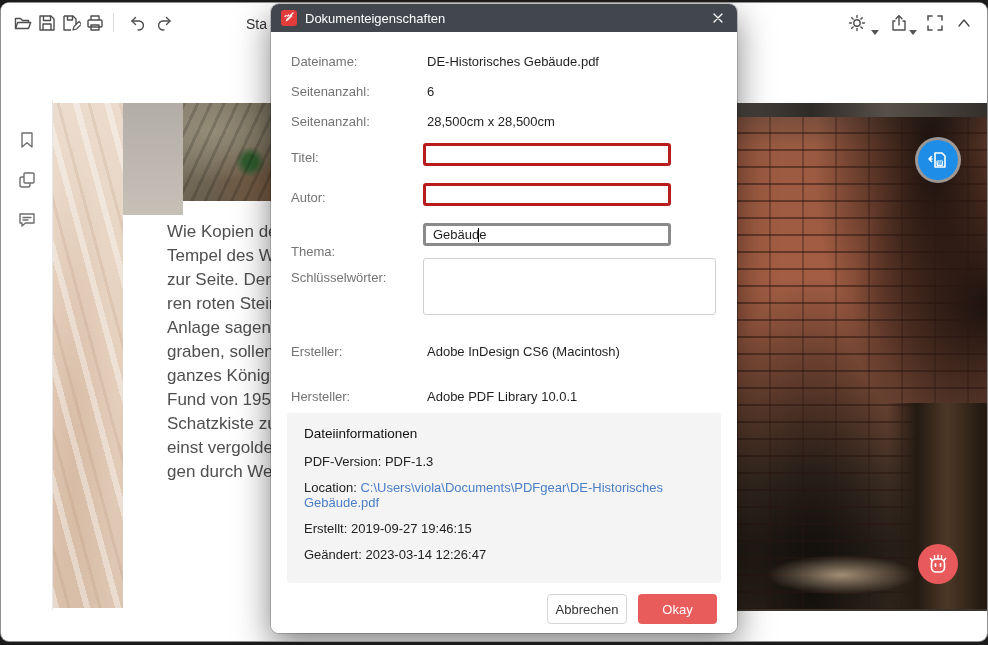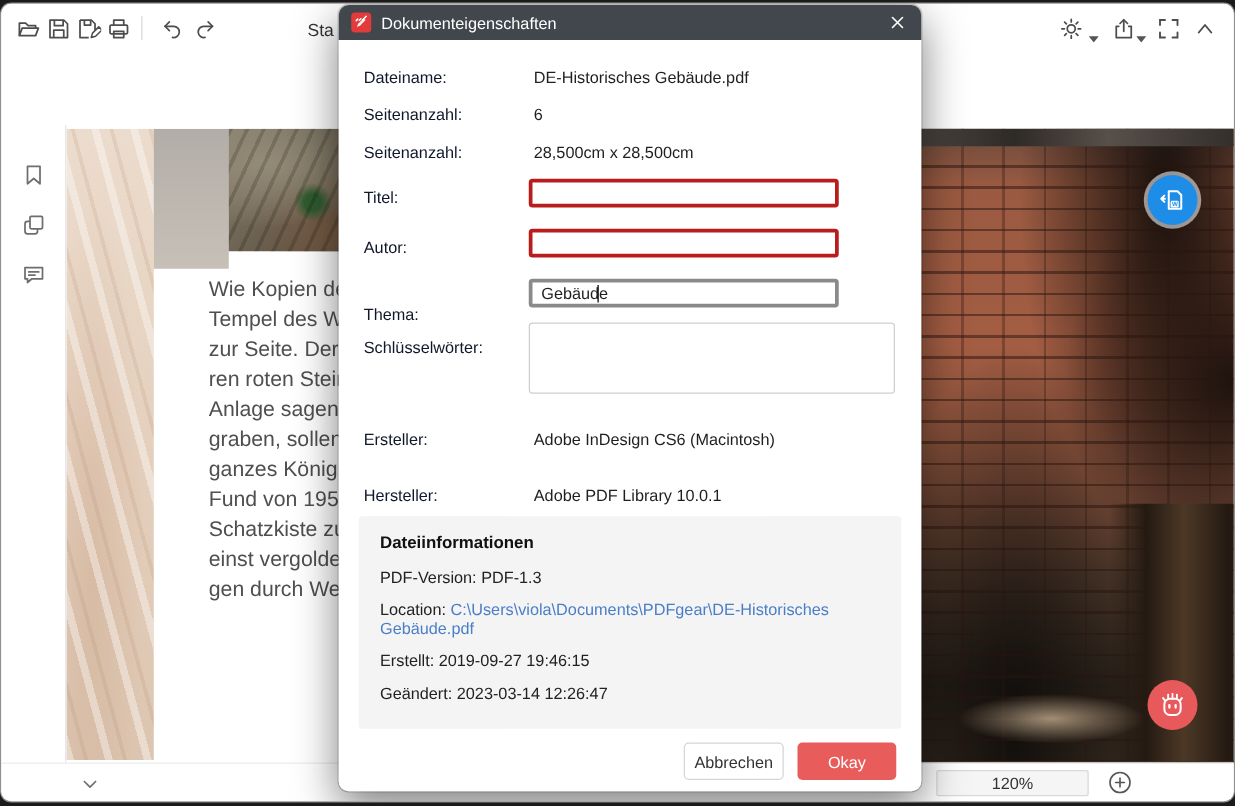--- a/index.html
+++ b/index.html
@@ -84,32 +84,32 @@
             background:#fff; }
   .dlg-titlebar { position:absolute; top:0; left:0; width:100%; height:28px; background:#42474d;
                   border-radius:8px 8px 0 0; display:flex; align-items:center; padding:0 10px; }
   .dlg-logo { width:16px; height:16px; border-radius:3px; background:#e23b3b; margin-right:8px; flex:0 0 auto;
               display:flex; align-items:center; justify-content:center; }
   .dlg-logo svg { width:12px; height:12px; }
   .dlg-title { font-size:13px; color:#fff; }
   .dlg-close { margin-left:auto; width:18px; height:18px; color:#fff; cursor:pointer; }
   .dlg-close svg { width:100%; height:100%; }
   .dlg-body { position:absolute; top:28px; left:0; right:0; bottom:0; background:#fff; border-radius:0 0 8px 8px; }
-  .flabel { position:absolute; left:20px; font-size:13px; color:#0f172a; }
+  .flabel { position:absolute; left:20px; font-size:13px; color:#737373; }
   .fvalue { position:absolute; left:156px; font-size:13px; color:#1f1f1f; }
   .finput { position:absolute; left:152px; width:248px; height:23px; border:3px solid #b91c1c; border-radius:3px;
             font-family:"Liberation Sans", sans-serif; font-size:13px; color:#1f1f1f; padding:0 7px; outline:none; }
   .finput.focused { border-color:#8a8a8a; }
   .ftextarea { position:absolute; left:152px; width:293px; height:57px; border:1px solid #cfcfcf; border-radius:3px;
                font-family:"Liberation Sans", sans-serif; font-size:13px; padding:4px 7px; resize:none; outline:none; }
   .text-caret { position:absolute; width:1px; height:14px; background:#000; }
 
   .infobox { position:absolute; left:16px; top:381px; width:434px; height:170px; background:#f4f4f5;
              border-radius:3px; padding:13px 17px; }
-  .infobox .ib-title { font-size:13.5px; font-weight:bold; color:#111; margin-bottom:13px; }
+  .infobox .ib-title { font-size:13.5px; font-weight:normal; color:#111; margin-bottom:13px; }
   .infobox .ib-line { font-size:13px; color:#222; margin-bottom:11px; }
   .infobox .ib-line .lbl { color:#222; }
   .infobox .ib-line .val-link { color:#4a7ec7; }
 
   .dlg-btn { position:absolute; top:562px; height:30px; border-radius:4px; font-family:"Liberation Sans", sans-serif;
              font-size:13px; cursor:pointer;text-align:center; }
   .btn-cancel { left:276px; width:80px; background:#fff; border:1px solid #d5d5d5; color:#333; }
   .btn-ok { left:367px; width:79px; background:#e85c5c; border:none; color:#fff; }
 </style>
 </head>
@@ -257,34 +257,20 @@
       <path d="M7 9.5l-1.5-2M19 9.5l1.5-2"></path>
       <path d="M9.5 8V5.5M13 8V5M16.5 8V5.5" stroke-width="1.4"></path>
       <circle cx="9.5" cy="4.8" r="0.8" fill="#fff" stroke="none"></circle>
         <circle cx="13" cy="4.2" r="0.8" fill="#fff" stroke="none"></circle>
         <circle cx="16.5" cy="4.8" r="0.8" fill="#fff" stroke="none"></circle>
       <rect x="6.5" y="8" width="13" height="13" rx="4.5"></rect>
       <path d="M10.5 13v2M15.5 13v2" stroke-width="1.8"></path>
     </svg>
   </div>
 
-  <div class="bottombar">
-    <span class="bb-chevron">
-      <svg viewBox="0 0 20 20" fill="none" stroke="currentColor" stroke-width="1.5" stroke-linecap="round" stroke-linejoin="round">
-          <path d="M5 8l5 5 5-5"></path>
-        </svg>
-    </span>
-    <div class="zoom-box">120%</div>
-    <span class="zoom-plus">
-      <svg viewBox="0 0 20 20" fill="none" stroke="currentColor" stroke-width="1.3" stroke-linecap="round">
-          <circle cx="10" cy="10" r="8"></circle>
-          <path d="M10 6.5v7M6.5 10h7"></path>
-        </svg>
-    </span>
-  </div>
 
   <div class="dialog">
     <div class="dlg-titlebar">
       <span class="dlg-logo">
         <svg viewBox="0 0 12 12" fill="none" stroke="#fff" stroke-width="1" stroke-linecap="round">
             <path d="M2 4.5l1.2-1.2M4.5 4.2l1.2-1.2M7 4l3-3" stroke-width="1.2"></path>
             <path d="M2.5 9.5l1-2.5 4.5-4.5 1.5 1.5L5 8.5z" fill="#fff" stroke="none" opacity=".9"></path>
           </svg>
       </span>
       <span class="dlg-title">Dokumenteigenschaften</span>

